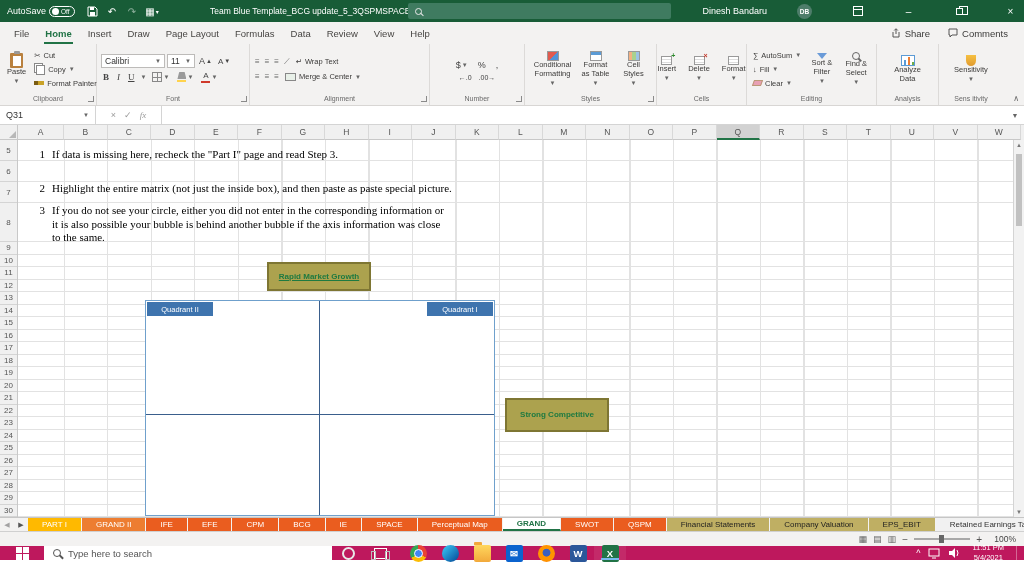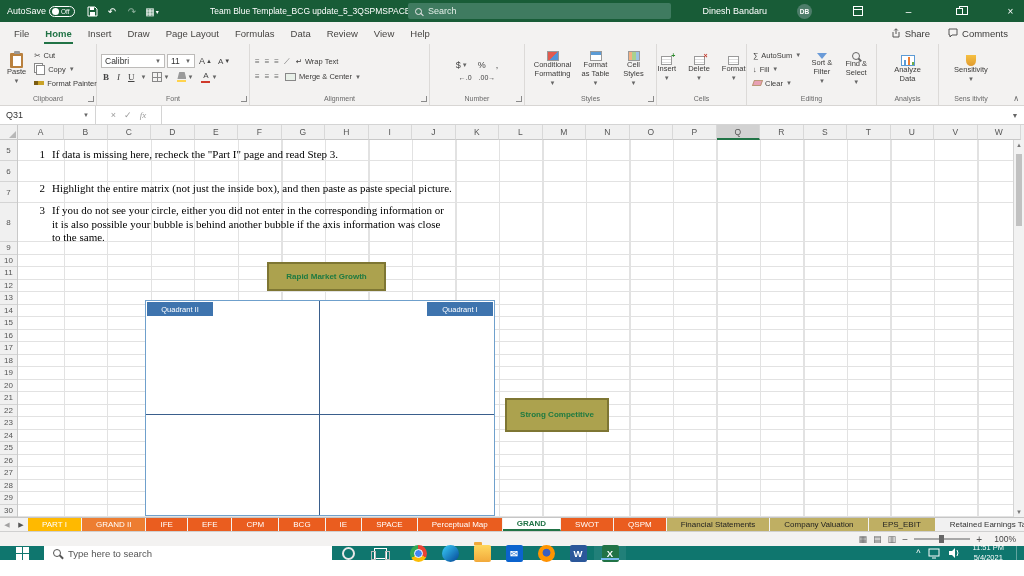--- a/index.html
+++ b/index.html
@@ -112,21 +112,21 @@
   .rowlines { position:absolute; left:18px; right:11px; top:0; }
   .rrow { border-bottom:1px solid #e2e2e2; }
   .gutter { position:absolute; left:0; top:0; width:18px; background:#f0f0f0; border-right:1px solid #c8c8c8; }
   .gcell { display:flex; align-items:center; justify-content:center; font-size:8px; color:#555; border-bottom:1px solid #d4d4d4; }
 
   .instr { position:absolute; left:18px; display:flex; font-family:"Liberation Serif",serif; font-size:11px; color:#000; line-height:13.5px; }
   .instr .no { width:34px; text-align:right; padding-right:7px; flex:none; }
   .i1 { top:8px; } .i2 { top:42px; } .i3 { top:64px; }
 
   .olive { position:absolute; background:#ACA24E; border:2px solid #7E7633; color:#1E7A41; font-weight:bold; font-size:8px; line-height:1.25; display:flex; flex-direction:column; align-items:center; justify-content:center; text-align:center; }
-  .rapidbox { left:267px; top:122px; width:119px; height:29px; }
+  .rapidbox { left:267px; top:122px; width:104px; height:29px;text-decoration:underline; }
   .weakbox { left:35px; top:258px; width:101px; height:34px; }
   .strongbox { left:505px; top:258px; width:104px; height:34px; }
 
   .matrix { position:absolute; left:145px; top:160px; width:350px; height:216px; background:#fff; border:1px solid #6FA0CC; }
   .qlabel { position:absolute; top:1px; width:66px; height:14px; background:#3E74AE; color:#fff; font-size:7.5px; display:flex; align-items:center; justify-content:center; }
   .q2 { left:1px; } .q1 { right:1px; }
   .vaxis { position:absolute; left:173px; top:0; bottom:0; width:1px; background:#3A5E8C; }
   .haxis { position:absolute; left:0; right:0; top:113px; height:1px; background:#3A5E8C; }
 
   .vscroll { position:absolute; top:0; right:0; bottom:0; width:11px; background:#f2f2f2; border-left:1px solid #d4d4d4; }
@@ -150,21 +150,21 @@
   
   .statusbar { height:15px; background:#f3f2f1; border-top:1px solid #d0d0d0; display:flex; align-items:center; font-size:8px; color:#555; flex:none; }
   .sb-right { margin-left:auto; display:flex; align-items:center; gap:6px; padding-right:8px; }
   .viewic { font-size:9px; color:#666; }
   .zoomtrack { width:56px; height:2px; background:#a8a8a8; position:relative; }
   .zoomthumb { position:absolute; left:25px; top:-3px; width:5px; height:8px; background:#666; }
   .zoomsign { font-size:10px; color:#555; }
   .zoomtext { font-size:8.5px; color:#444; width:28px; text-align:right; }
 
   
-  .taskbar { height:14px; background:#0f766e; display:flex; align-items:stretch; color:#fff; flex:none; }
+  .taskbar { height:14px; background:#be185d; display:flex; align-items:stretch; color:#fff; flex:none; }
   .start { width:44px; display:flex; align-items:center; justify-content:center; }
   .winlogo { display:grid; grid-template-columns:6px 6px; grid-template-rows:6px 6px; gap:1px; }
   .winlogo span { background:#fff; }
   .tsearch { width:288px; background:#fff; display:flex; align-items:center; gap:7px; padding:0 9px; }
   .tmag { width:8px; height:8px; border:1.5px solid #555; border-radius:50%; position:relative; flex:none; }
   .tmag::after { content:''; position:absolute; width:5px; height:1.5px; background:#555; transform:rotate(45deg); right:-4px; bottom:-1px; }
   .tsearch input { flex:1; border:none; outline:none; font-size:9.5px; color:#333; font-family:inherit; background:transparent; }
   .tsearch input::placeholder { color:#555; }
   .ticon { width:32px; display:flex; align-items:center; justify-content:center; }
   .cortana-ring { width:13px; height:13px; border:2px solid #e8e8e8; border-radius:50%; }
@@ -216,21 +216,20 @@
     <div class="qbtn" data-name="quick-access-menu-icon">
         <span>▦</span>
         <span class="crt-w">▾</span>
       </div>
     <div class="doc-title" data-name="document-title">
       <span>Team Blue Template_BCG update_5_3QSPMSPACE</span>
       <span data-name="title-suffix">-</span>
     </div>
     <div class="search-pill" data-name="titlebar-search">
       <span class="mag" data-name="search-icon"></span>
-      <input type="text" data-name="titlebar-search-input" placeholder="Search" style="">
     </div>
     <div class="tb-right">
       <span class="user-name" data-name="user-name">Dinesh Bandaru</span>
       <span class="avatar" data-name="user-avatar">DB</span>
       <span class="winbtn" data-name="ribbon-display-options-icon">
         <svg width="10" height="10" viewBox="0 0 10 10">
             <rect x="0.5" y="0.5" width="9" height="9" fill="none" stroke="#fff"></rect>
             <line x1="0.5" y1="3.5" x2="9.5" y2="3.5" stroke="#fff"></line>
           </svg>
       </span>

